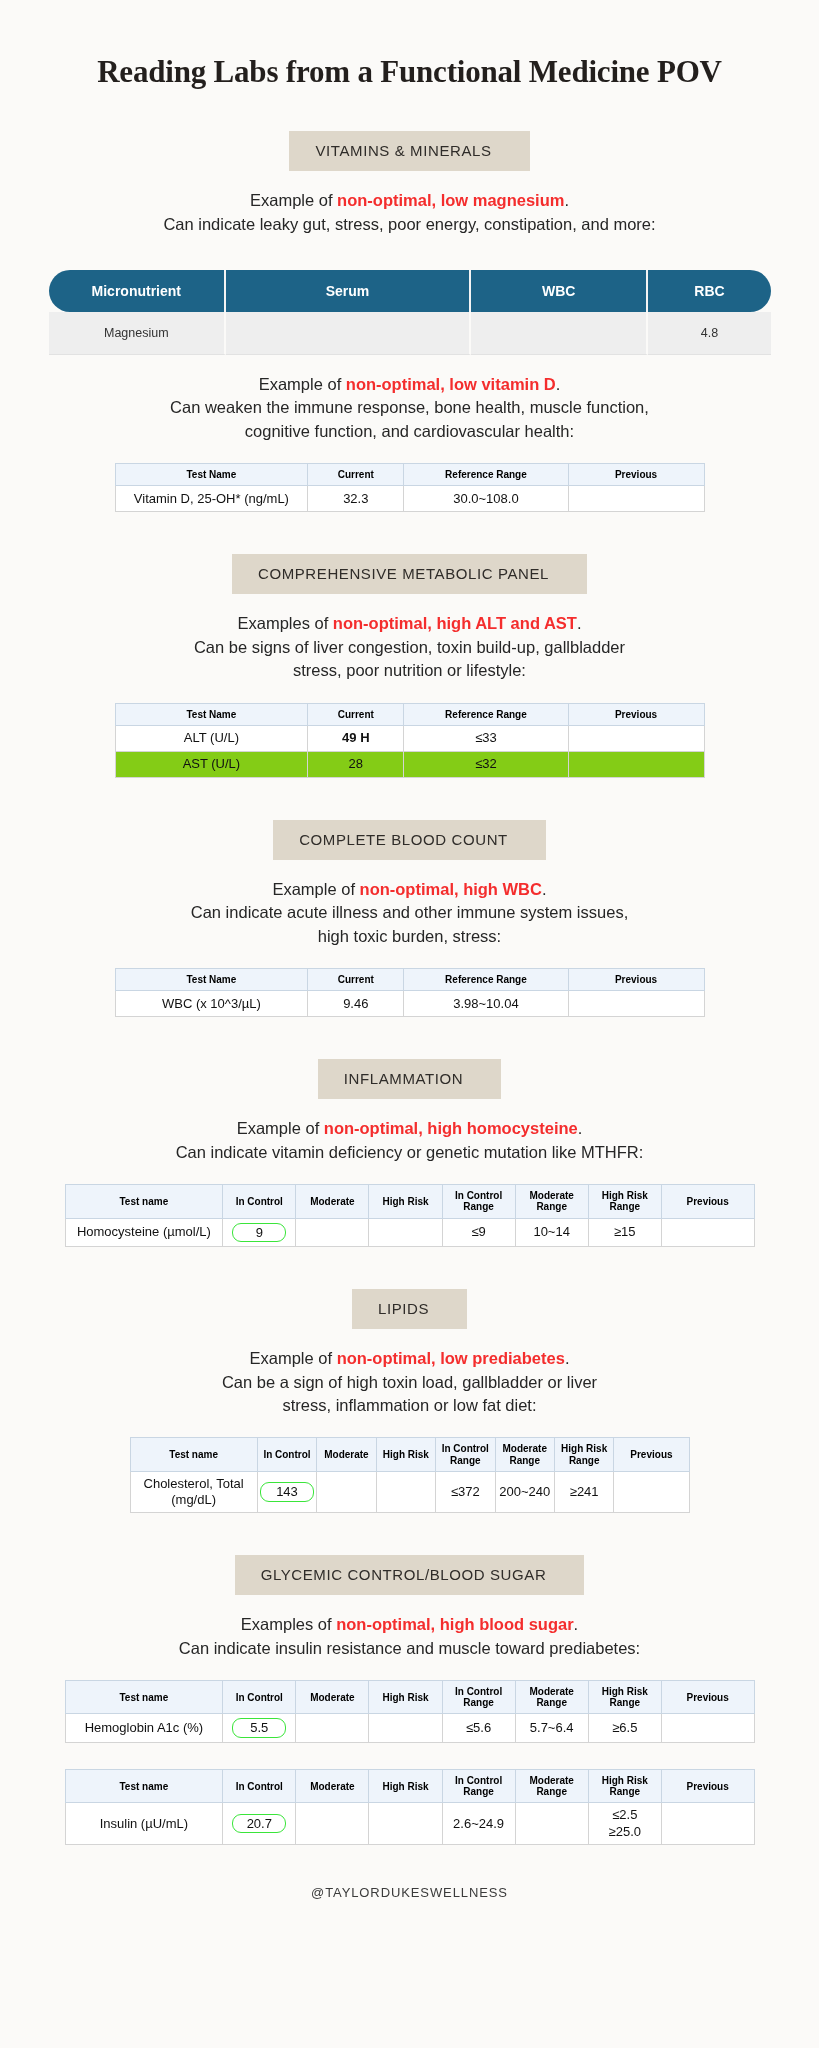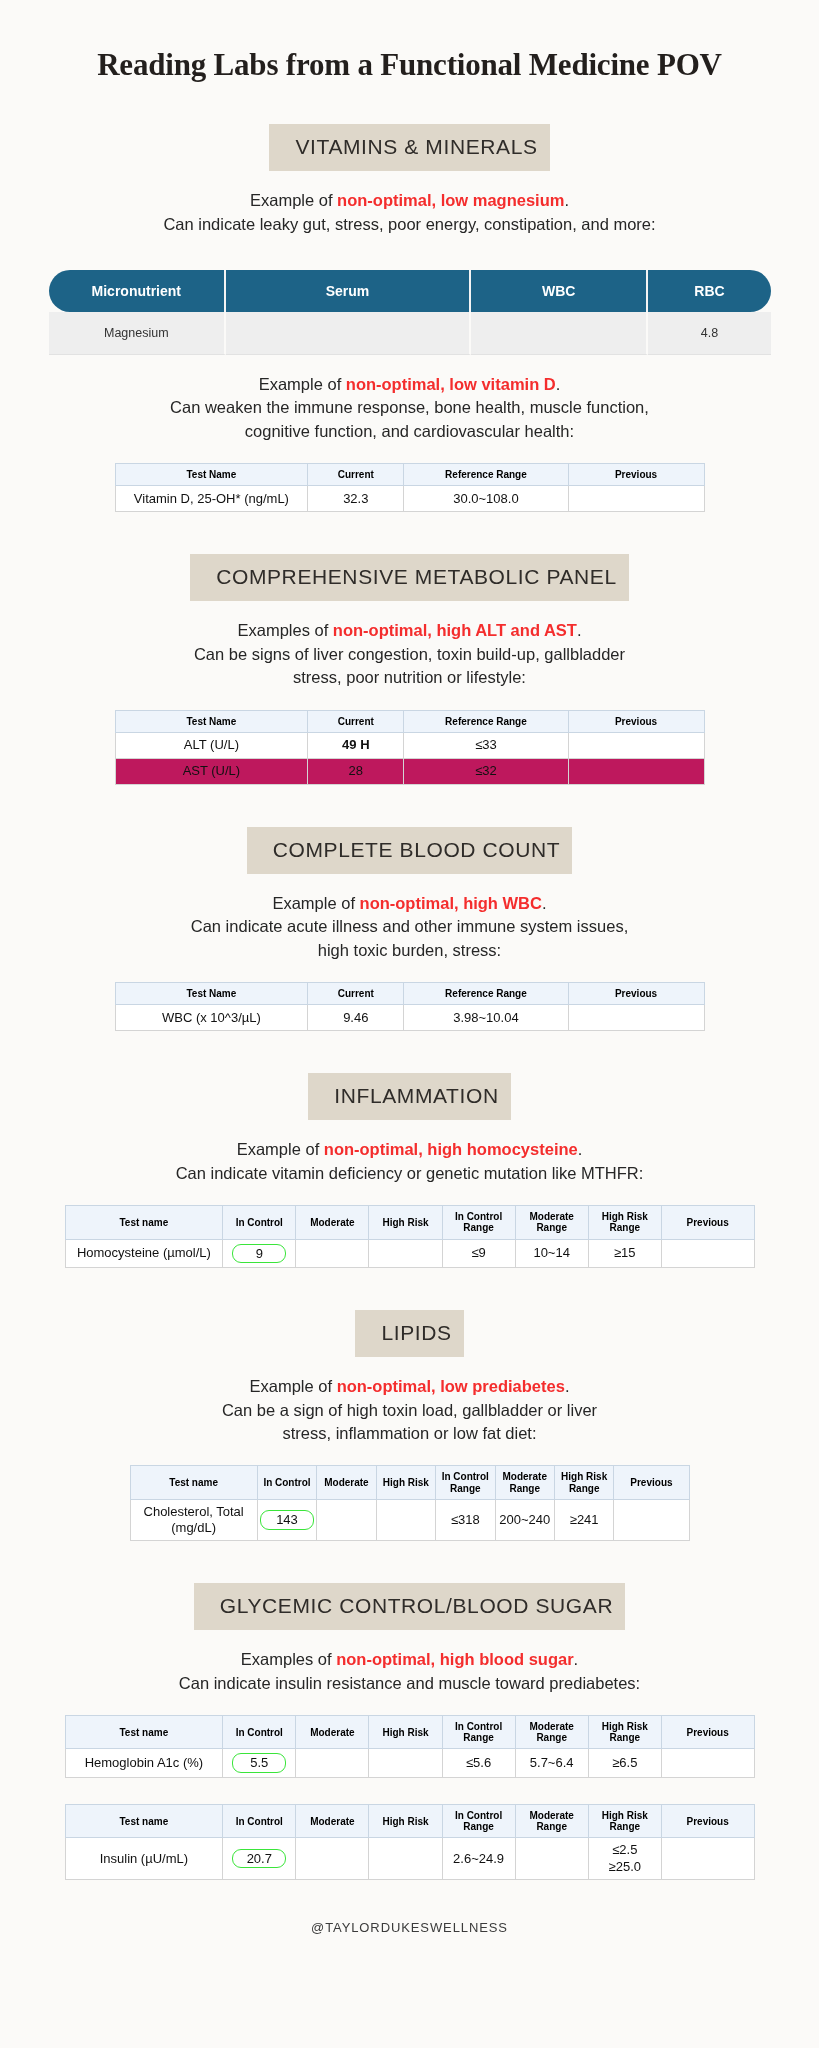--- a/index.html
+++ b/index.html
@@ -25,40 +25,40 @@
   }
 
   
   .title {
     font-family: "Liberation Serif", "DejaVu Serif", serif;
     font-size: 31px;
     font-weight: 700;
     text-align: center;
     color: #231f1d;
     letter-spacing: -0.2px;
-    margin: 0;
+    margin: 7px;
     padding: 48px 20px 0 20px;
     line-height: 1.1;
   }
 
   
   .section {
     margin-top: 42px;
   }
   .band-wrap {
     display: flex;
     justify-content: center;
   }
   .band {
     background: #ded7ca;
     color: #2f2c29;
-    font-size: 21px;
+    font-size: 15px;
     letter-spacing: 0.6px;
     font-weight: 400;
-    padding: 11px 12px 12px 26px;
+    padding: 11px 38px 12px 26px;
     text-align: center;
     white-space: nowrap;
   }
 
   
   .caption {
     text-align: center;
     font-size: 16.5px;
     line-height: 1.42;
     color: #262626;
@@ -143,21 +143,21 @@
   table.lab tbody td {
     padding: 4px 2px;
     text-align: center;
     border: 1px solid #d4d4d4;
     font-size: 13px;
     line-height: 1.25;
     color: #111;
     height: 17px;
   }
   table.lab tbody td.bold { font-weight: 700; }
-  table.lab tbody tr.alt td { background: #be185d; margin-top: 28px; }
+  table.lab tbody tr.alt td { background: #84cc16; margin-top: 28px; }
 
   
   .pill {
     display: inline-block;
     border: 1.6px solid #3ae53a;
     border-radius: 9px;
     padding: 1px 13px;
     min-width: 26px;
     background: #ffffff;
     line-height: 1.2;
@@ -363,21 +363,21 @@
                 <th style="width: 10.5%;">High Risk Range</th>
                 <th style="width: 13.5%;">Previous</th>
               </tr>
             </thead>
             <tbody>
               <tr>
                 <td>Cholesterol, Total (mg/dL)</td>
                 <td class="pill-cell"><span class="pill">143</span></td>
                 <td></td>
                 <td></td>
-                <td>≤318</td>
+                <td>≤372</td>
                 <td>200~240</td>
                 <td>≥241</td>
                 <td></td>
               </tr>
             </tbody>
           </table>
         </div>
       </div>
       <div class="section">
         <div class="band-wrap">

